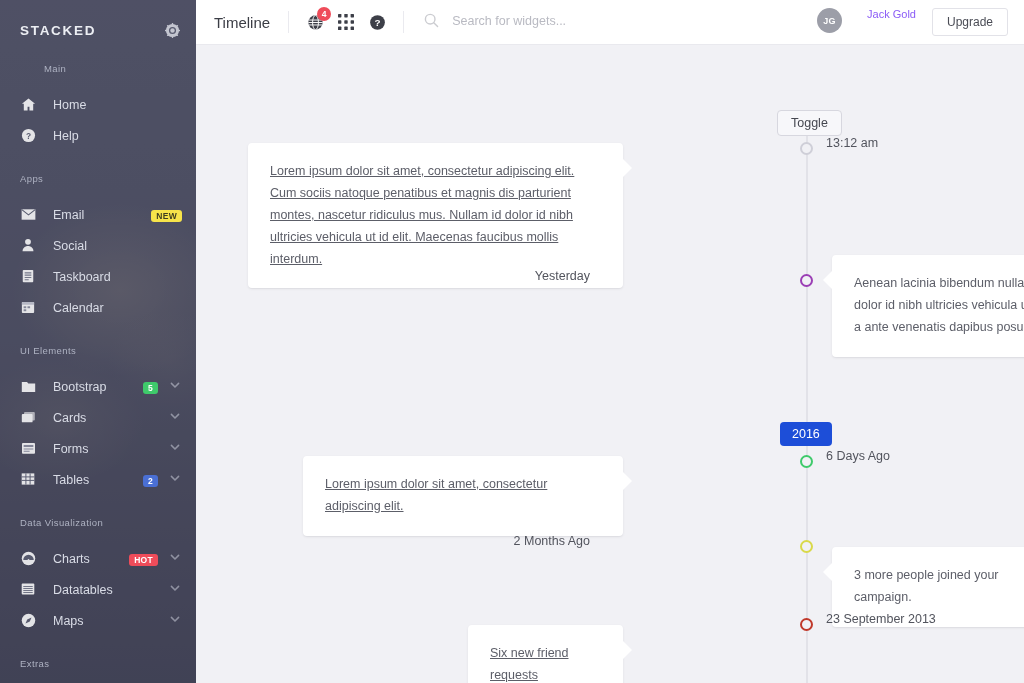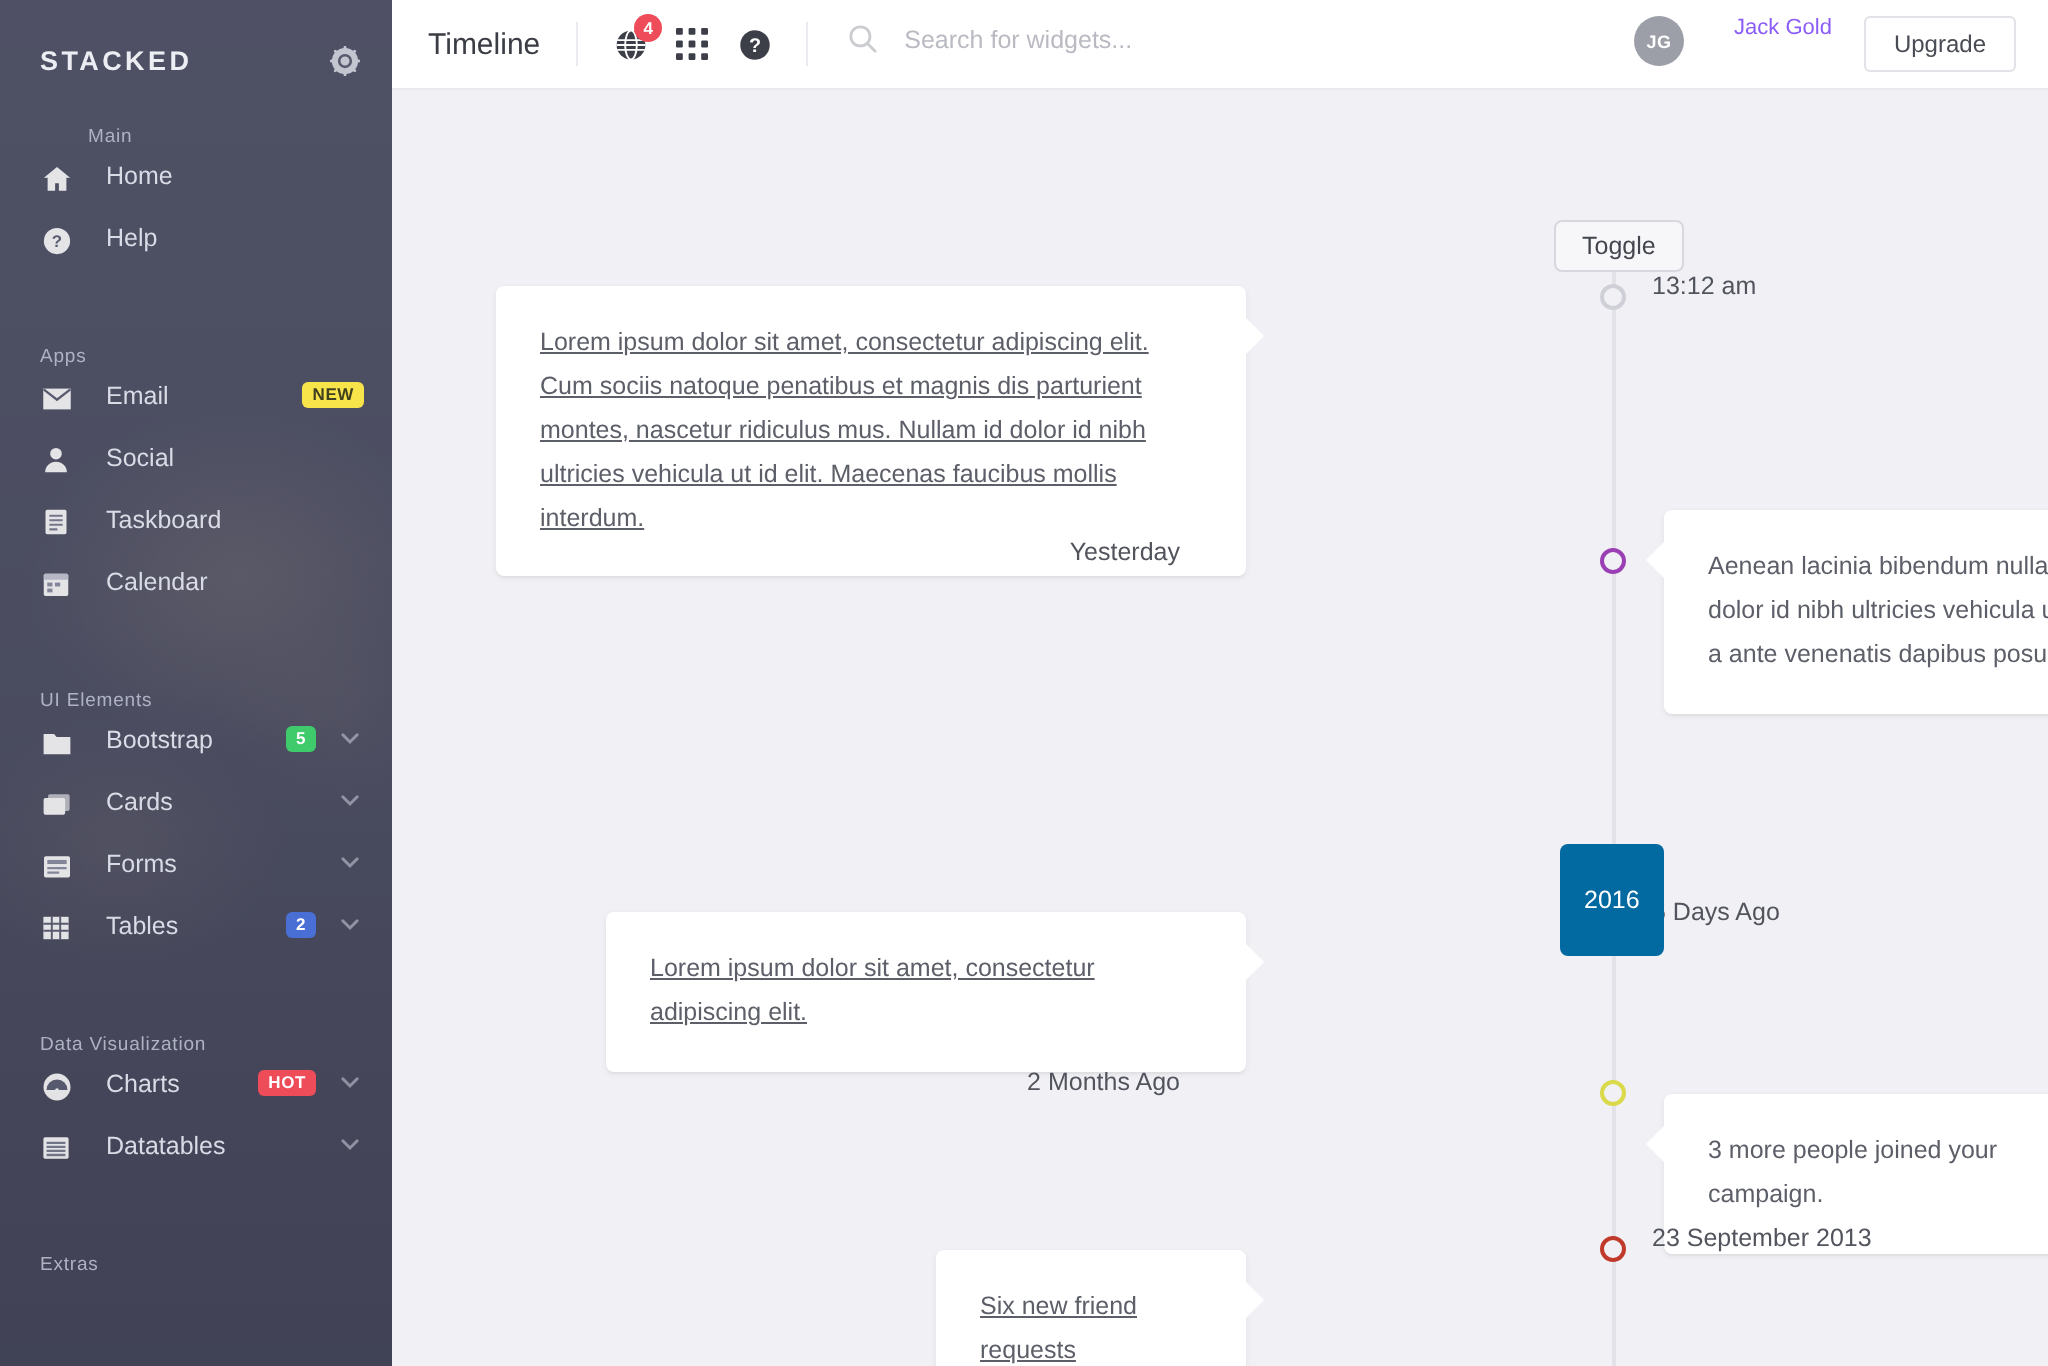--- a/index.html
+++ b/index.html
@@ -40,21 +40,21 @@
   .gear-ico { width: 15px; height: 15px; opacity: .78; }
 
   .sb-sect {
     color: #aeb2c2; font-size: 9.5px; letter-spacing: .4px;
     padding: 0 0 0 20px; margin: 0;
     display: flex; align-items: center; height: 26px;
   }
   .sb-sect.first { margin-top: 9px; padding-left: 44px; }
 
   .sb-item {
-    display: flex; align-items: flex-start; height: 31px;
+    display: flex; align-items: flex-end; height: 31px;
     padding: 0 14px 0 20px; position: relative;
     color: #d9dce6; font-size: 12.5px; cursor: pointer;
   }
   .sb-item .ico {
     width: 16px; height: 16px; flex: 0 0 16px;
     margin-right: 17px; display: flex;
     align-items: center; justify-content: center;
     opacity: .85;
   }
   .sb-item .ico svg { display: block; }
@@ -141,22 +141,22 @@
     width: 0; height: 0;
     border-top: 9px solid transparent; border-bottom: 9px solid transparent;
   }
   .bubble.pleft { right: 401px; text-decoration: underline; }
   .bubble.pleft:after { right: -9px; border-left: 9px solid #fff; }
   .bubble.pright { left: 636px; }
   .bubble.pright:after { left: -9px; border-right: 9px solid #fff; }
 
   .year-badge {
     position: absolute; left: 584px; top: 377px;
-    background: #0369a1; color: #fff; font-size: 12.5px;
-    border-radius: 4px; padding: 21px 12px; z-index: 4;
+    background: #1d4ed8; color: #fff; font-size: 12.5px;
+    border-radius: 4px; padding: 5px 12px; z-index: 4;
   }
 </style>
 </head>
 <body>
 
 <div id="app">
 
   <aside id="sidebar">
     <div class="sb-bg"></div>
     <div class="sb-overlay"></div>
@@ -303,20 +303,32 @@
               </svg></span>
           </div>
           <div class="sb-item">
             <span class="ico">
               <svg viewBox="0 0 16 16" width="14" height="14">
                 <rect x="0.8" y="1.8" width="14.4" height="12.4" rx="1" fill="#ffffff"></rect>
                 <path d="M2.6 5.1h10.8M2.6 7.4h10.8M2.6 9.7h10.8M2.6 12h10.8" stroke="#7b7e90" stroke-width="1.3"></path>
               </svg>
             </span>
             <span class="sb-label">Datatables</span>
+            <span class="sb-chev"><svg viewBox="0 0 12 12" width="12" height="12" fill="none" stroke="#c3c6d3" stroke-width="1.5" stroke-linecap="round">
+                <path d="M2.4 4.4L6 8l3.6-3.6"></path>
+              </svg></span>
+          </div>
+          <div class="sb-item">
+            <span class="ico">
+              <svg viewBox="0 0 16 16" width="15" height="15">
+                <circle cx="8" cy="8" r="7.2" fill="#ffffff"></circle>
+                <path d="M11.2 4.8L6.6 6.9 4.8 11.2l4.6-2.1z" fill="#5b5e72"></path>
+              </svg>
+            </span>
+            <span class="sb-label">Maps</span>
             <span class="sb-chev"><svg viewBox="0 0 12 12" width="12" height="12" fill="none" stroke="#c3c6d3" stroke-width="1.5" stroke-linecap="round">
                 <path d="M2.4 4.4L6 8l3.6-3.6"></path>
               </svg></span>
           </div>
           <div class="sb-gap"></div>
           <div class="sb-sect">Extras</div>
           <div class="sb-item"></div>
         </div>
 
     </div>

